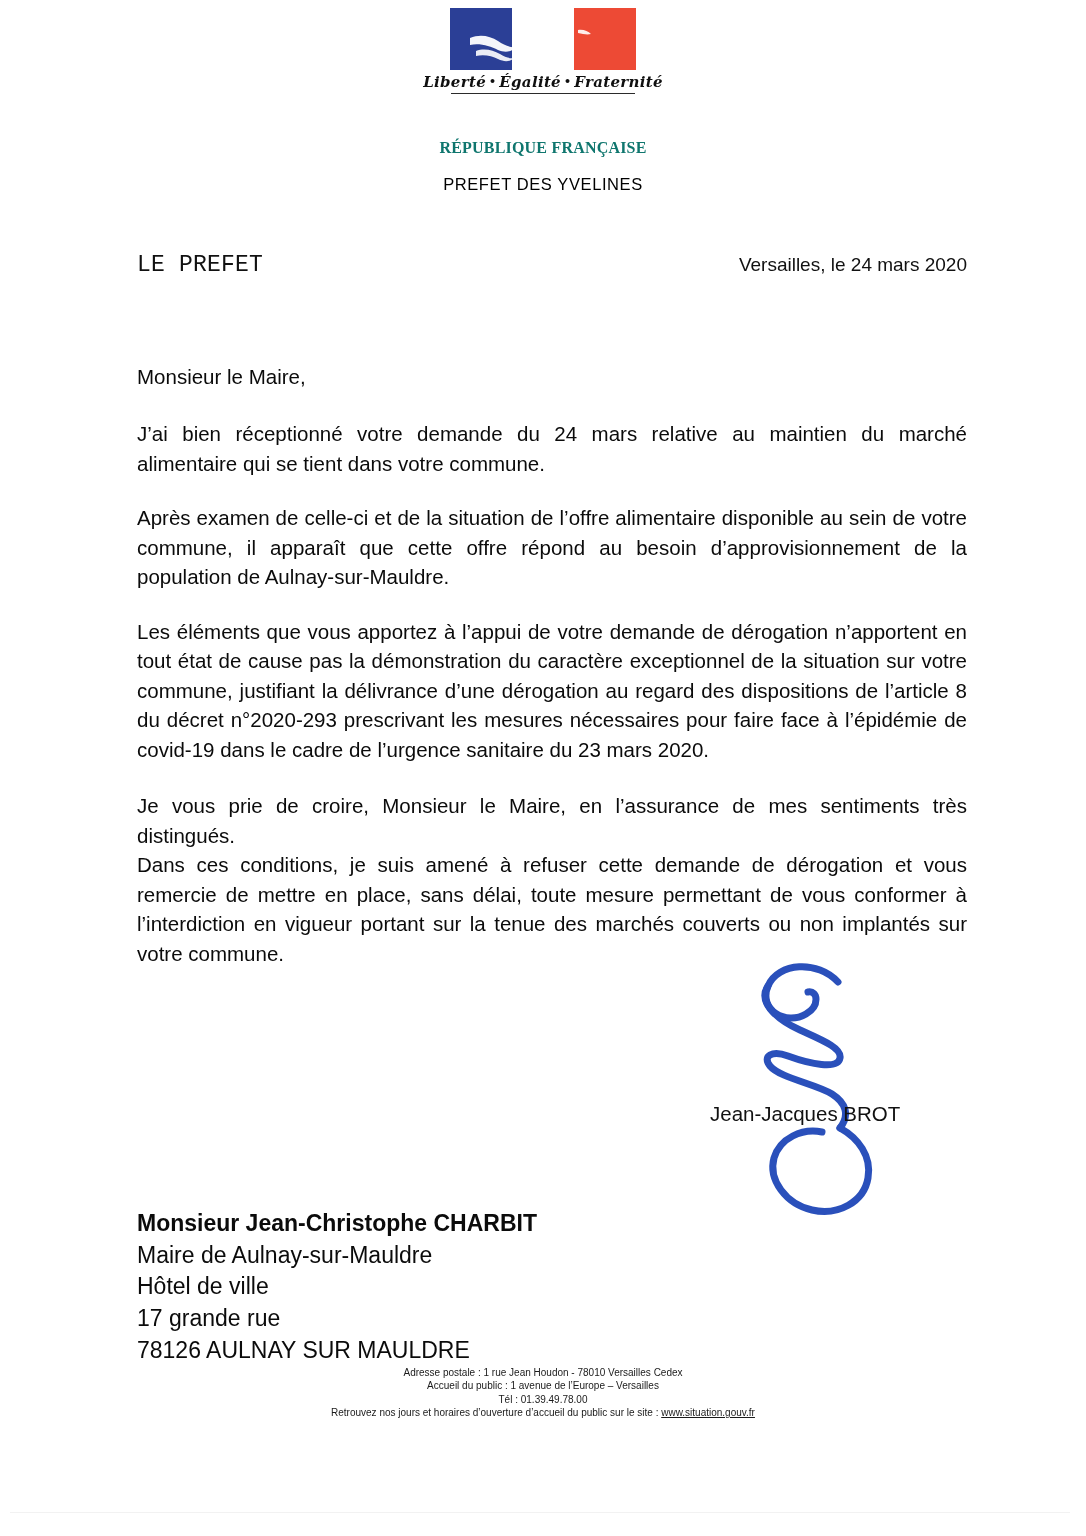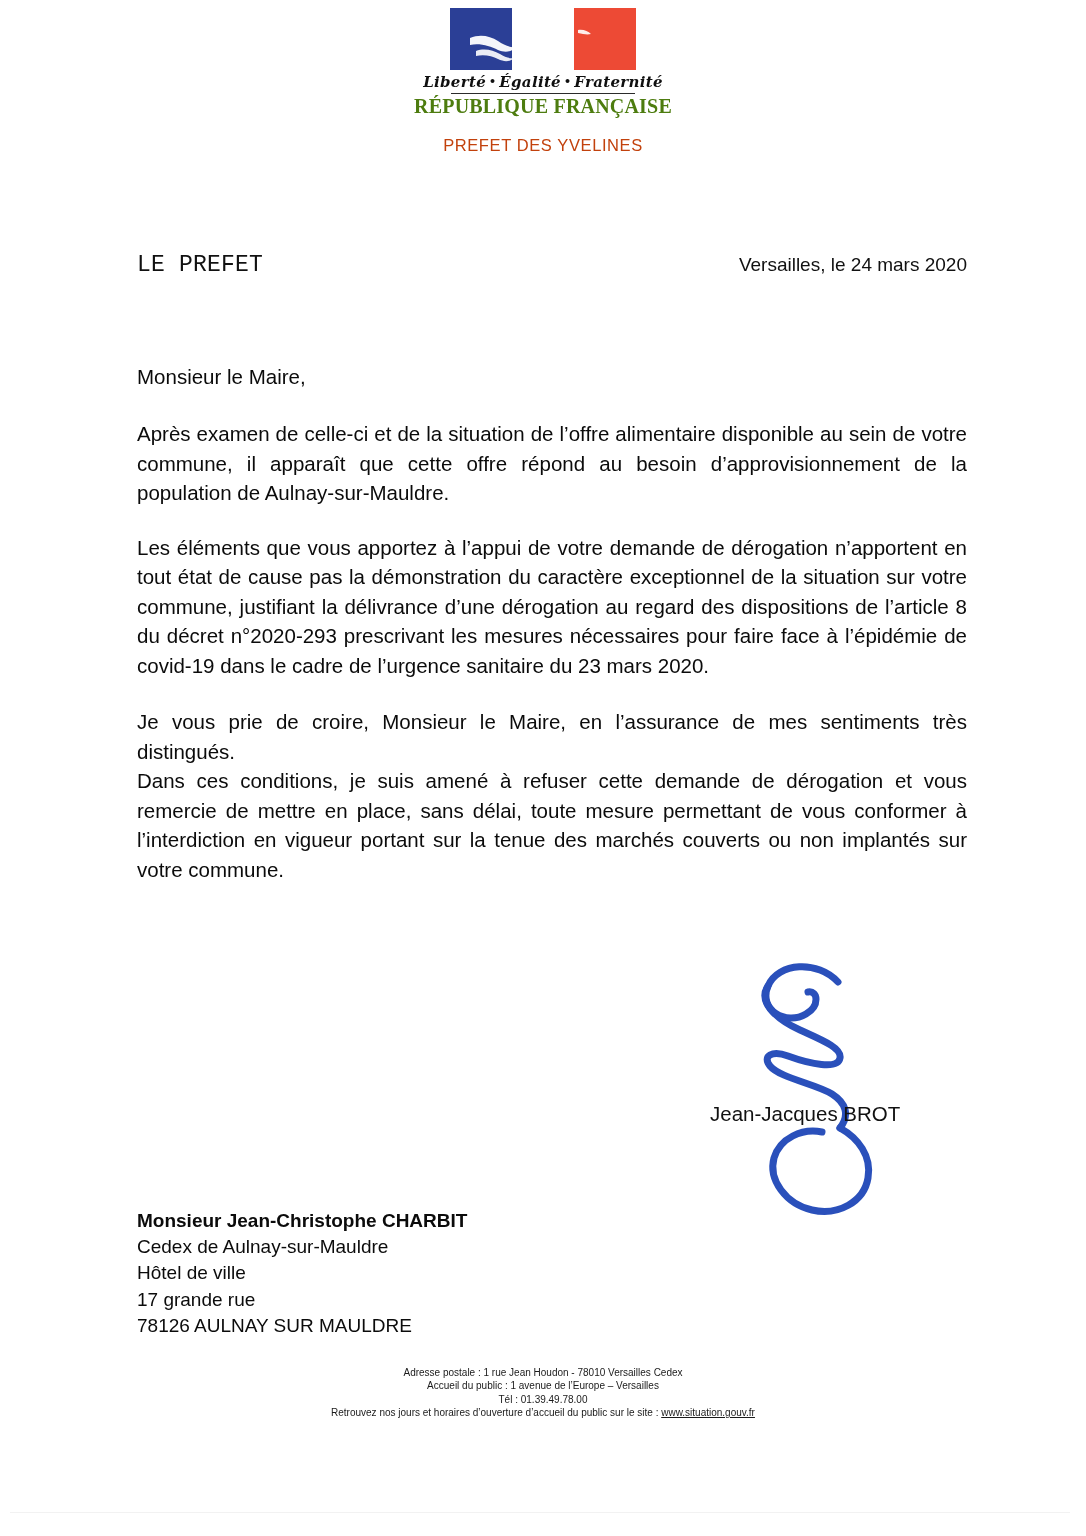--- a/index.html
+++ b/index.html
@@ -54,31 +54,32 @@
   }
   .rule {
     width: 184px;
     height: 1px;
     background: #2b2b2b;
     margin: 2px 0 1px 0;
   }
   .republique {
     font-family: "Liberation Serif", serif;
     font-weight: 700;
-    font-size: 20px;
+    font-size: 16px;
     letter-spacing: 0.2px;
-    color: #4d7c0f;
-    white-space: nowrap;
+    color: #0f766e;
+    white-space: nowrap;
+    margin-top: 44px;
   }
   .prefecture {
     margin-top: 18px;
     font-family: "Liberation Sans", sans-serif;
     font-size: 16.5px;
     letter-spacing: 0.6px;
-    color: #c2410c;
+    color: #000000;
     white-space: nowrap;
   }
 
   
   .headrow {
     position: absolute;
     top: 252px;
     left: 137px;
     width: 830px;
     display: flex;
@@ -144,21 +145,21 @@
     color: #111;
     white-space: nowrap;
   }
 
   
   .recipient {
     position: absolute;
     top: 1208px;
     left: 137px;
     width: 600px;
-    font-size: 19px;
+    font-size: 23px;
     line-height: 1.38;
   }
   .recipient .rcp-name {
     font-weight: 700;
   }
   .recipient div {
     white-space: nowrap;
   }
 
   
@@ -220,20 +221,21 @@
     <div class="prefecture">PREFET DES YVELINES</div>
   </div>
 
   <div class="headrow">
     <div class="le-prefet">LE PREFET</div>
     <div class="datestamp">Versailles, le 24 mars 2020</div>
   </div>
 
   <div class="body">
     <p class="salutation">Monsieur le Maire,</p>
+    <p class="para">J’ai bien réceptionné votre demande du 24 mars relative au maintien du marché alimentaire qui se tient dans votre commune.</p>
     <p class="para">Après examen de celle-ci et de la situation de l’offre alimentaire disponible au sein de votre commune, il apparaît que cette offre répond au besoin d’approvisionnement de la population de Aulnay-sur-Mauldre.</p>
     <p class="para">Les éléments que vous apportez à l’appui de votre demande de dérogation n’apportent en tout état de cause pas la démonstration du caractère exceptionnel de la situation sur votre commune, justifiant la délivrance d’une dérogation au regard des dispositions de l’article 8 du décret n°2020-293 prescrivant les mesures nécessaires pour faire face à l’épidémie de covid-19 dans le cadre de l’urgence sanitaire du 23 mars 2020.</p>
     <p class="para closing">Je vous prie de croire, Monsieur le Maire, en l’assurance de mes sentiments très distingués.</p>
     <p class="para">Dans ces conditions, je suis amené à refuser cette demande de dérogation et vous remercie de mettre en place, sans délai, toute mesure permettant de vous conformer à l’interdiction en vigueur portant sur la tenue des marchés couverts ou non implantés sur votre commune.</p>
   </div>
 
   <div class="signature-zone">
     <svg class="sig-svg" viewBox="0 0 300 268">
       <g fill="none" stroke="#2a50bb" stroke-width="7" stroke-linecap="round" stroke-linejoin="round">
         <path d="M148 30 C128 8 88 10 78 34 C68 58 96 74 116 62 C130 54 128 38 118 40"></path>
@@ -242,21 +244,21 @@
                  C90 126 126 132 142 142 C156 151 160 163 150 176"></path>
         <path d="M150 176 C168 186 182 204 178 226 C174 250 148 264 122 258
                  C96 252 78 228 84 206 C90 186 112 176 132 180"></path>
       </g>
     </svg>
     <div class="sig-name">Jean-Jacques BROT</div>
   </div>
 
   <div class="recipient">
     <div class="rcp-name">Monsieur Jean-Christophe CHARBIT</div>
-    <div>Cedex de Aulnay-sur-Mauldre</div>
+    <div>Maire de Aulnay-sur-Mauldre</div>
     <div>Hôtel de ville</div>
     <div>17 grande rue</div>
     <div>78126 AULNAY SUR MAULDRE</div>
   </div>
 
   <div class="footer">
     <div>Adresse postale : 1 rue Jean Houdon - 78010 Versailles Cedex</div>
     <div>Accueil du public : 1 avenue de l’Europe – Versailles</div>
     <div>Tél : 01.39.49.78.00</div>
     <div><span>Retrouvez nos jours et horaires d’ouverture d’accueil du public sur le site : </span><span class="site-url">www.situation.gouv.fr</span></div>

